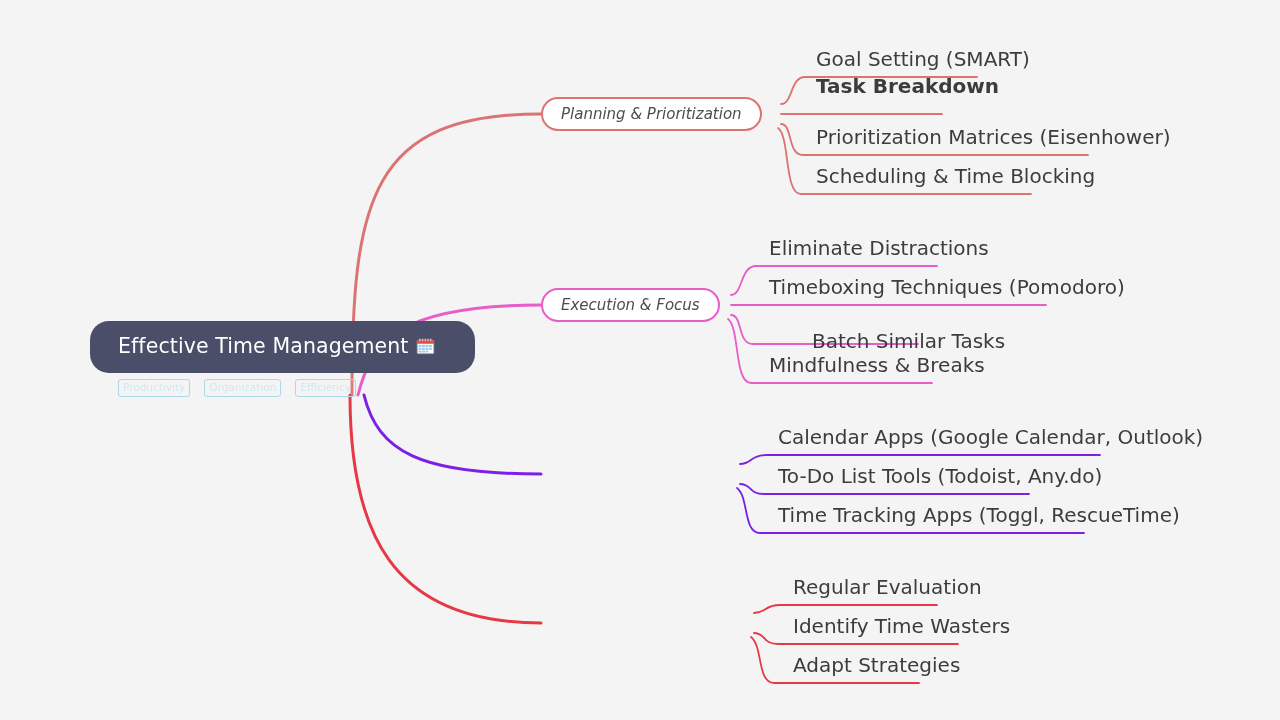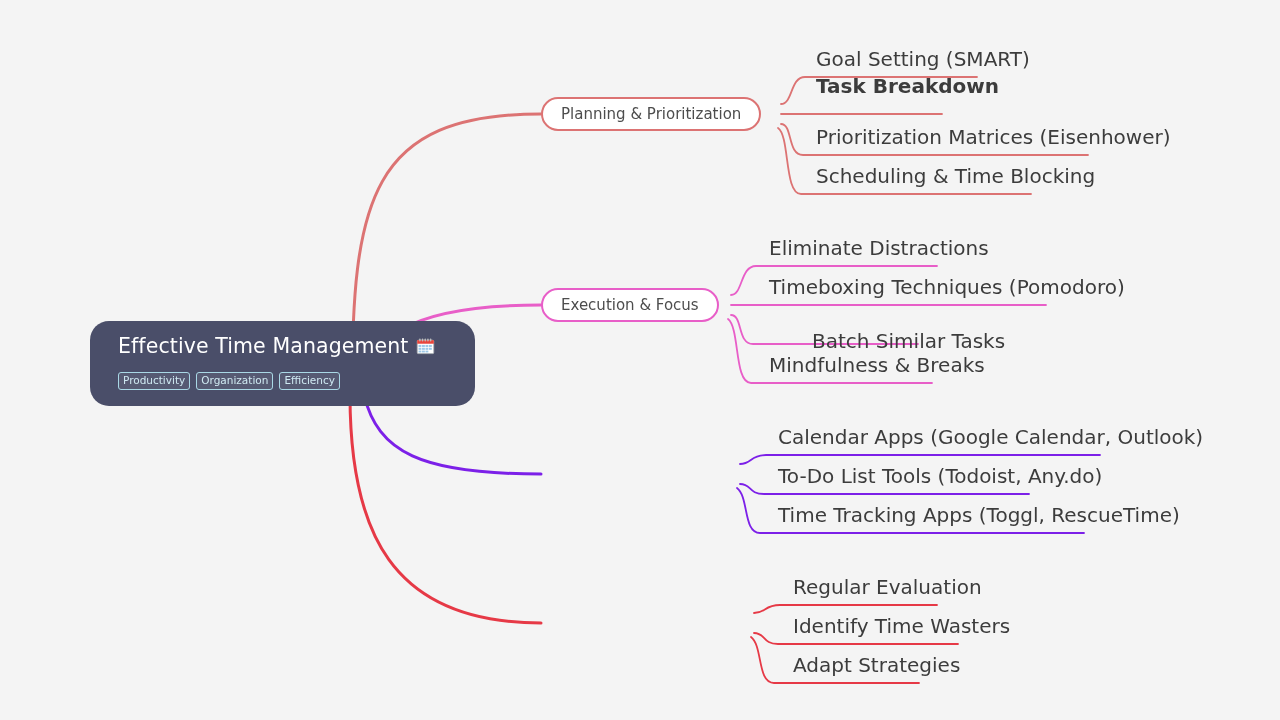--- a/index.html
+++ b/index.html
@@ -27,21 +27,21 @@
     height: 720px;
     pointer-events: none;
   }
 
   
   .root-node {
     position: absolute;
     left: 90px;
     top: 321px;
     width: 385px;
-    height: 85px;
+    height: 52px;
     background: #4a4e69;
     border-radius: 19px;
     box-sizing: border-box;
     padding: 12px 12px 0 28px;
     z-index: 5;
   }
   .root-title {
     color: #ffffff;
     font-size: 20.5px;
     font-weight: 400;
@@ -50,23 +50,23 @@
     white-space: nowrap;
   }
   .cal-icon {
     display: inline-block;
     width: 19px;
     height: 19px;
     vertical-align: -3px;
     margin-left: 7px;
   }
   .root-tags {
-    margin-top: 13px;
+    margin-top: 20px;
     display: flex;
-    gap: 6px;
+    gap: 14px;
   }
   .tag {
     border: 1px solid #a9d8e6;
     color: #cfe9f2;
     background: rgba(255,255,255,0.07);
     border-radius: 3px;
     font-size: 10.5px;
     line-height: 13px;
     padding: 1px 4px 2px 4px;
     white-space: nowrap;
@@ -80,20 +80,21 @@
     border-width: 2px;
     border-radius: 999px;
     box-sizing: border-box;
     display: flex;
     align-items: center;
     justify-content: center;
     padding: 0 18px;
     height: 34px;
     z-index: 4;
     white-space: nowrap;
+    font-style: italic;
   }
   .branch-label {
     font-size: 15px;
     color: #4d4d4d;
     line-height: 17px;
   }
 
   
   .leaf-node {
     position: absolute;

